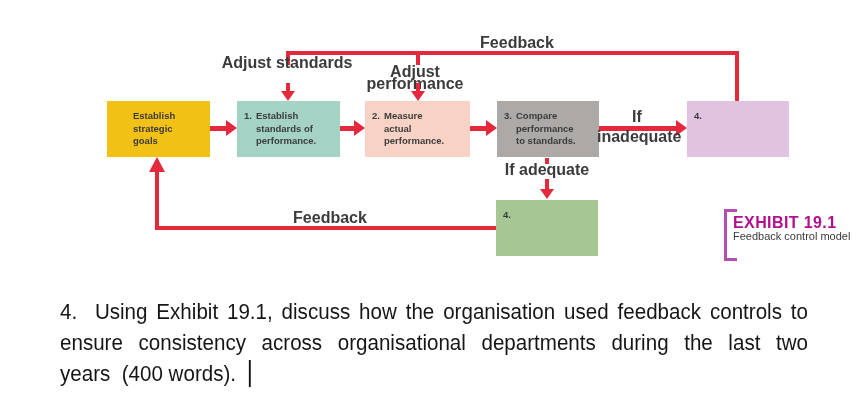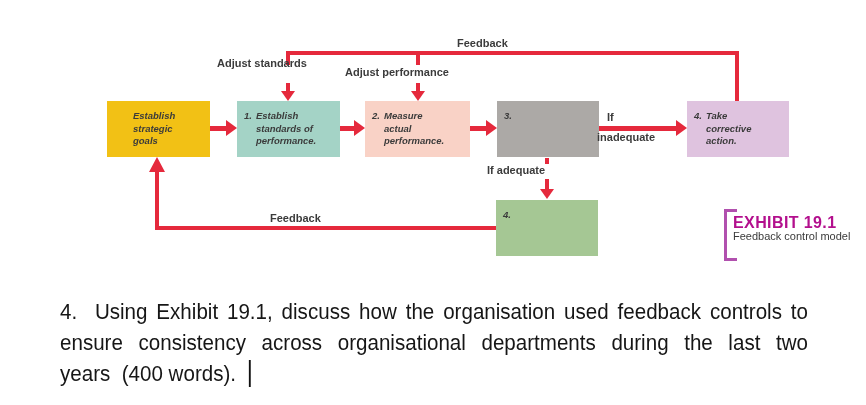--- a/index.html
+++ b/index.html
@@ -6,25 +6,25 @@
   .screen{position:relative;width:866px;height:405px;background:#ffffff;overflow:hidden;
           font-family:"Liberation Sans",sans-serif;}
 
   
   .rl{position:absolute;background:#E5293C;}            
   .tr{position:absolute;width:0;height:0;}              
   .tr.right{border-top:8px solid transparent;border-bottom:8px solid transparent;border-left:11px solid #E5293C;}
   .tr.down{border-left:7px solid transparent;border-right:7px solid transparent;border-top:10px solid #E5293C;}
   .tr.up{border-left:8px solid transparent;border-right:8px solid transparent;border-bottom:15px solid #E5293C;}
 
-  .lbl{position:absolute;font-weight:bold;font-size:11px;line-height:12px;color:#3B3B3B;}
+  .lbl{position:absolute;font-weight:bold;font-size:16px;line-height:12px;color:#3B3B3B;text-align:center;}
 
   .box{position:absolute;height:56px;display:flex;align-items:flex-start;
        padding:9px 3px 3px 7px;box-sizing:border-box;
-       font-weight:bold;font-size:9.5px;line-height:12.5px;color:#3B3B3B;font-style:italic;}
+       font-weight:bold;font-size:9.5px;line-height:12.5px;color:#3B3B3B;}
   .box .num{flex:0 0 12px;}
   .box .txt{white-space:pre-line;}
   .box.goals{padding-left:26px;}
 
   
   .bracket{position:absolute;left:724px;top:209px;width:10px;height:46px;
            border-left:3px solid #B150AE;border-top:3px solid #B150AE;border-bottom:3px solid #B150AE;}
   .ex-title{position:absolute;left:733px;top:216px;font-weight:bold;font-size:16px;line-height:13px;
             letter-spacing:.4px;color:#B30F8D;}
   .ex-sub{position:absolute;left:733px;top:230px;font-size:11px;line-height:13px;color:#3B3B3B;}
@@ -70,26 +70,26 @@
 performance.</span>
     </div>
     <div class="box" style="left: 365px; top: 101px; width: 105px; background-color: rgb(249, 210, 198);">
       <span class="num">2.</span>
       <span class="txt">Measure
 actual
 performance.</span>
     </div>
     <div class="box" style="left: 497px; top: 101px; width: 102px; background-color: rgb(172, 169, 166);">
       <span class="num">3.</span>
+      <span class="txt">Compare
+performance
+to standards.</span>
     </div>
     <div class="box" style="left: 687px; top: 101px; width: 102px; background-color: rgb(223, 195, 223);">
       <span class="num">4.</span>
-      <span class="txt">Take
-corrective
-action.</span>
     </div>
     <div class="box" style="left: 496px; top: 200px; width: 102px; background-color: rgb(165, 199, 148);">
       <span class="num">4.</span>
     </div>
 
     <div class="rl" style="left:210px;top:126px;width:17px;height:5px;"></div>
     <div class="tr right" style="left:226px;top:120px;"></div>
 
     <div class="rl" style="left:340px;top:126px;width:15px;height:5px;"></div>
     <div class="tr right" style="left:354px;top:120px;"></div>

